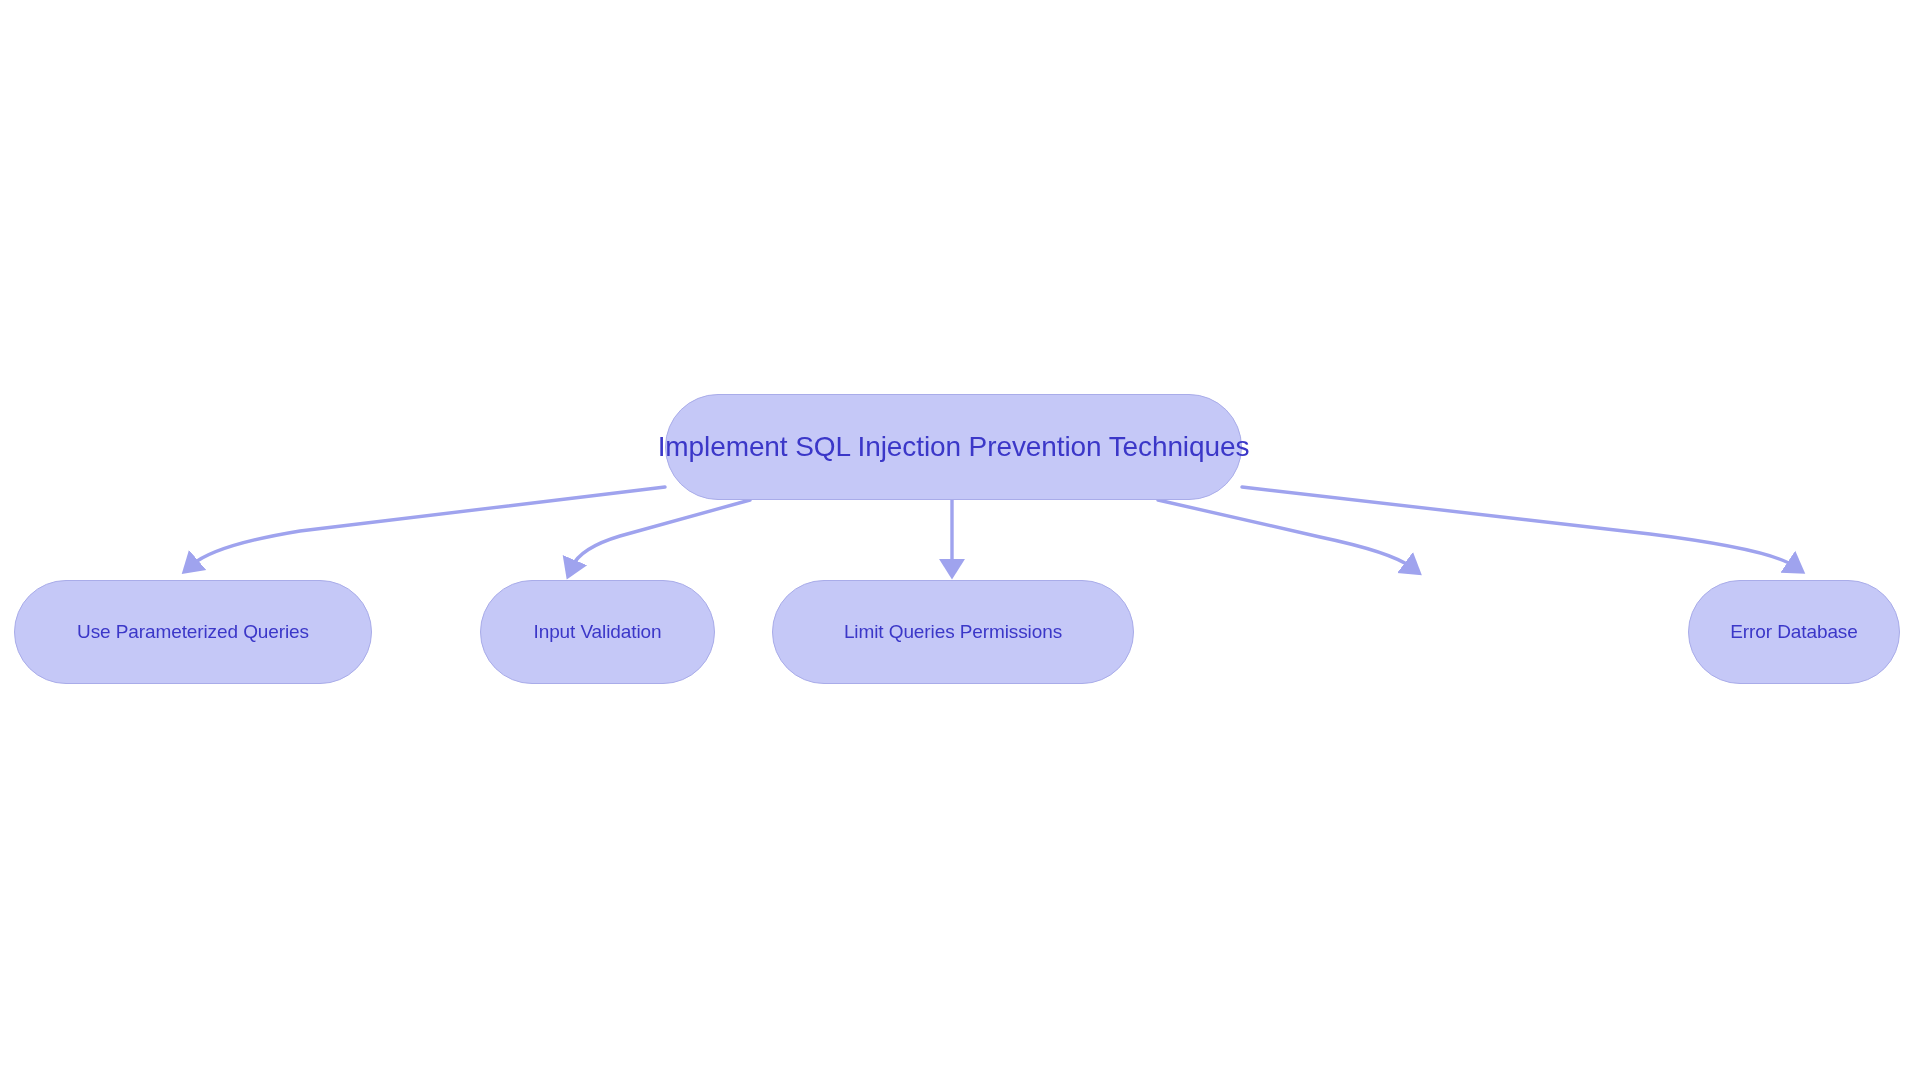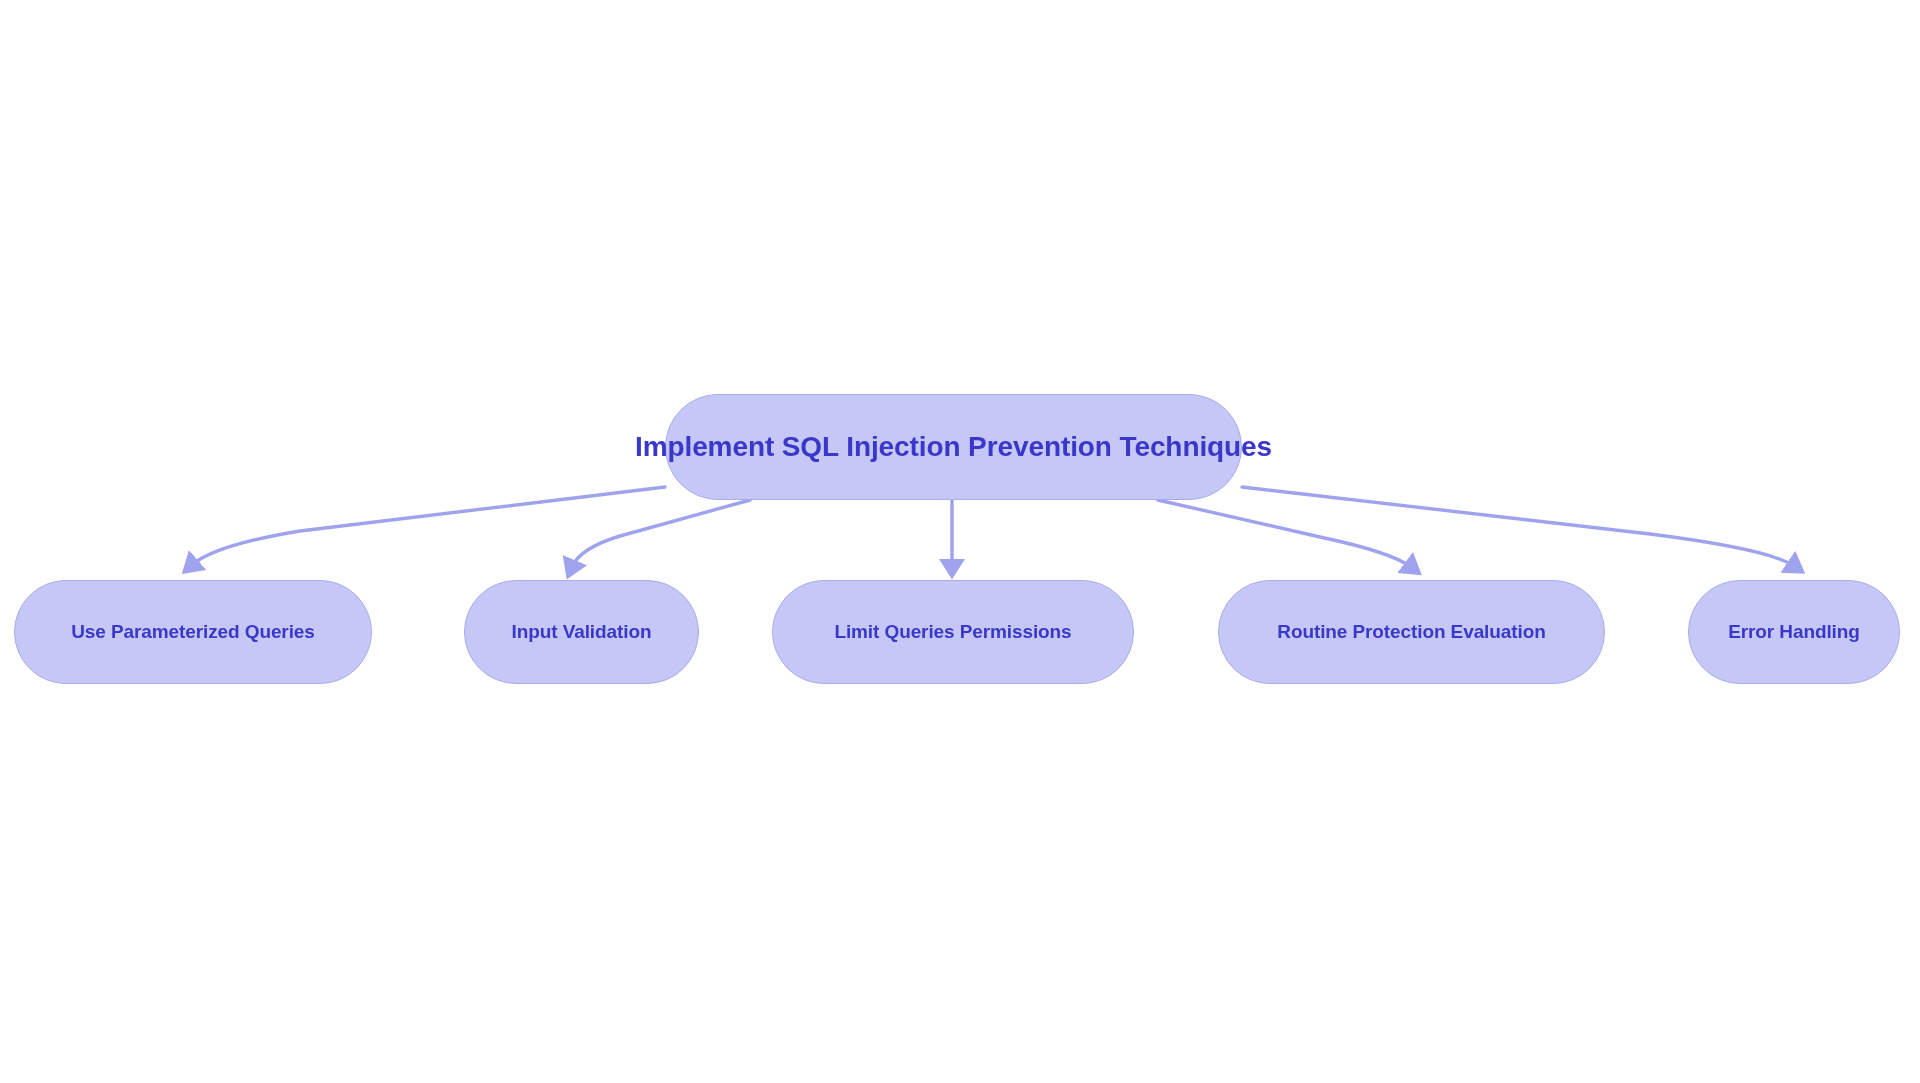--- a/index.html
+++ b/index.html
@@ -11,21 +11,20 @@
     width: 1920px;
     height: 1083px;
     overflow: hidden;
     font-family: "Liberation Sans", sans-serif;
   }
   #diagram-canvas {
     position: relative;
     width: 1920px;
     height: 833px;
     background: #ffffff;
-    font-weight: bold;
   }
   #edge-layer {
     position: absolute;
     left: 0;
     top: 0;
     width: 1920px;
     height: 1083px;
   }
   .flow-node {
     position: absolute;
@@ -86,29 +85,26 @@
   </svg>
 
   <div class="flow-node" id="node-root">
     <span class="node-label">Implement SQL Injection Prevention Techniques</span>
   </div>
 
   <div class="flow-node leaf-node" id="node-leaf1" style="left:14px; width:358px;">
     <span class="node-label">Use Parameterized Queries</span>
   </div>
 
-  <div class="flow-node leaf-node" id="node-leaf2" style="left:464px; width:235px;text-align:center;">
+  <div class="flow-node leaf-node" id="node-leaf2" style="left:480px; width:235px;text-align:center;">
     <span class="node-label">Input Validation</span>
   </div>
 
   <div class="flow-node leaf-node" id="node-leaf3" style="left:772px; width:362px;">
     <span class="node-label">Limit Queries Permissions</span>
   </div>
 
-  <div class="flow-node leaf-node" id="node-leaf4" style="left:1218px; width:387px;">
-    <span class="node-label">Routine Protection Evaluation</span>
-  </div>
 
   <div class="flow-node leaf-node" id="node-leaf5" style="left:1688px; width:212px;">
-    <span class="node-label">Error Handling</span>
+    <span class="node-label">Error Database</span>
   </div>
 
 </div>
 
 </body></html>

